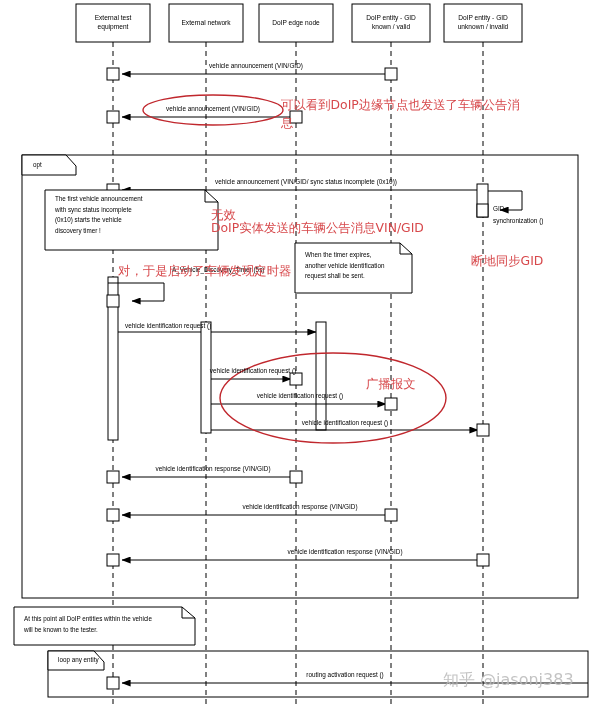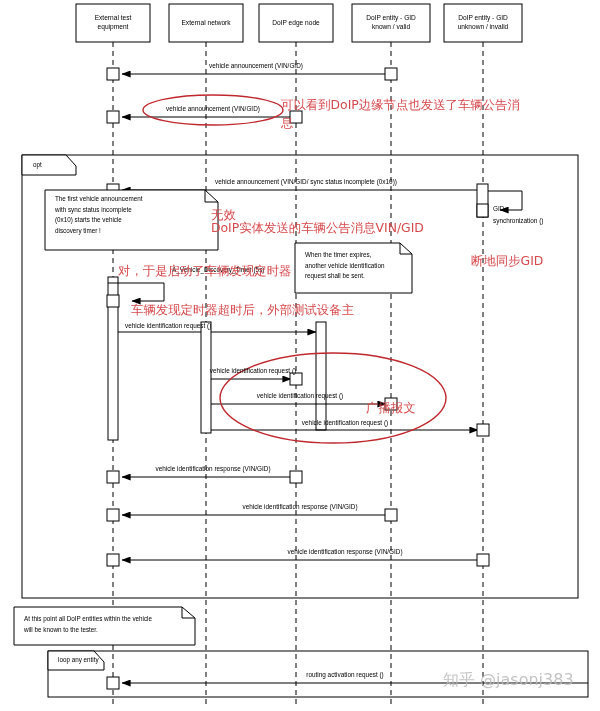--- a/index.html
+++ b/index.html
@@ -214,19 +214,18 @@
   <div class="cn" style="left:281px;top:96px;">可以看到DoIP边缘节点也发送了车辆公告消</div>
   <div class="cn" style="left:281px;top:114px;">息</div>
 
   <div class="cn" style="left:211px;top:183px;margin-top:36px;">DoIP实体发送的车辆公告消息VIN/GID</div>
   <div class="cn" style="left:211px;top:206px;">无效</div>
 
   <div class="cn" style="left:471px;top:252px;">断地同步GID</div>
 
   <div class="cn" style="left:118px;top:262px;text-align:center;">对，于是启动了车辆发现定时器</div>
 
-  <div class="cn" style="left:131px;top:301px;">车辆发现定时器超时后，外部测试设备主</div>
-
-  <div class="cn" style="left:366px;top:375px;margin-top:24px;">广播报文</div>
+
+  <div class="cn" style="left:366px;top:375px;">广播报文</div>
 
   <div class="wm" style="left:443px;top:670px;">知乎 @jasonj383</div>
 
 </div>
 
 </body></html>

